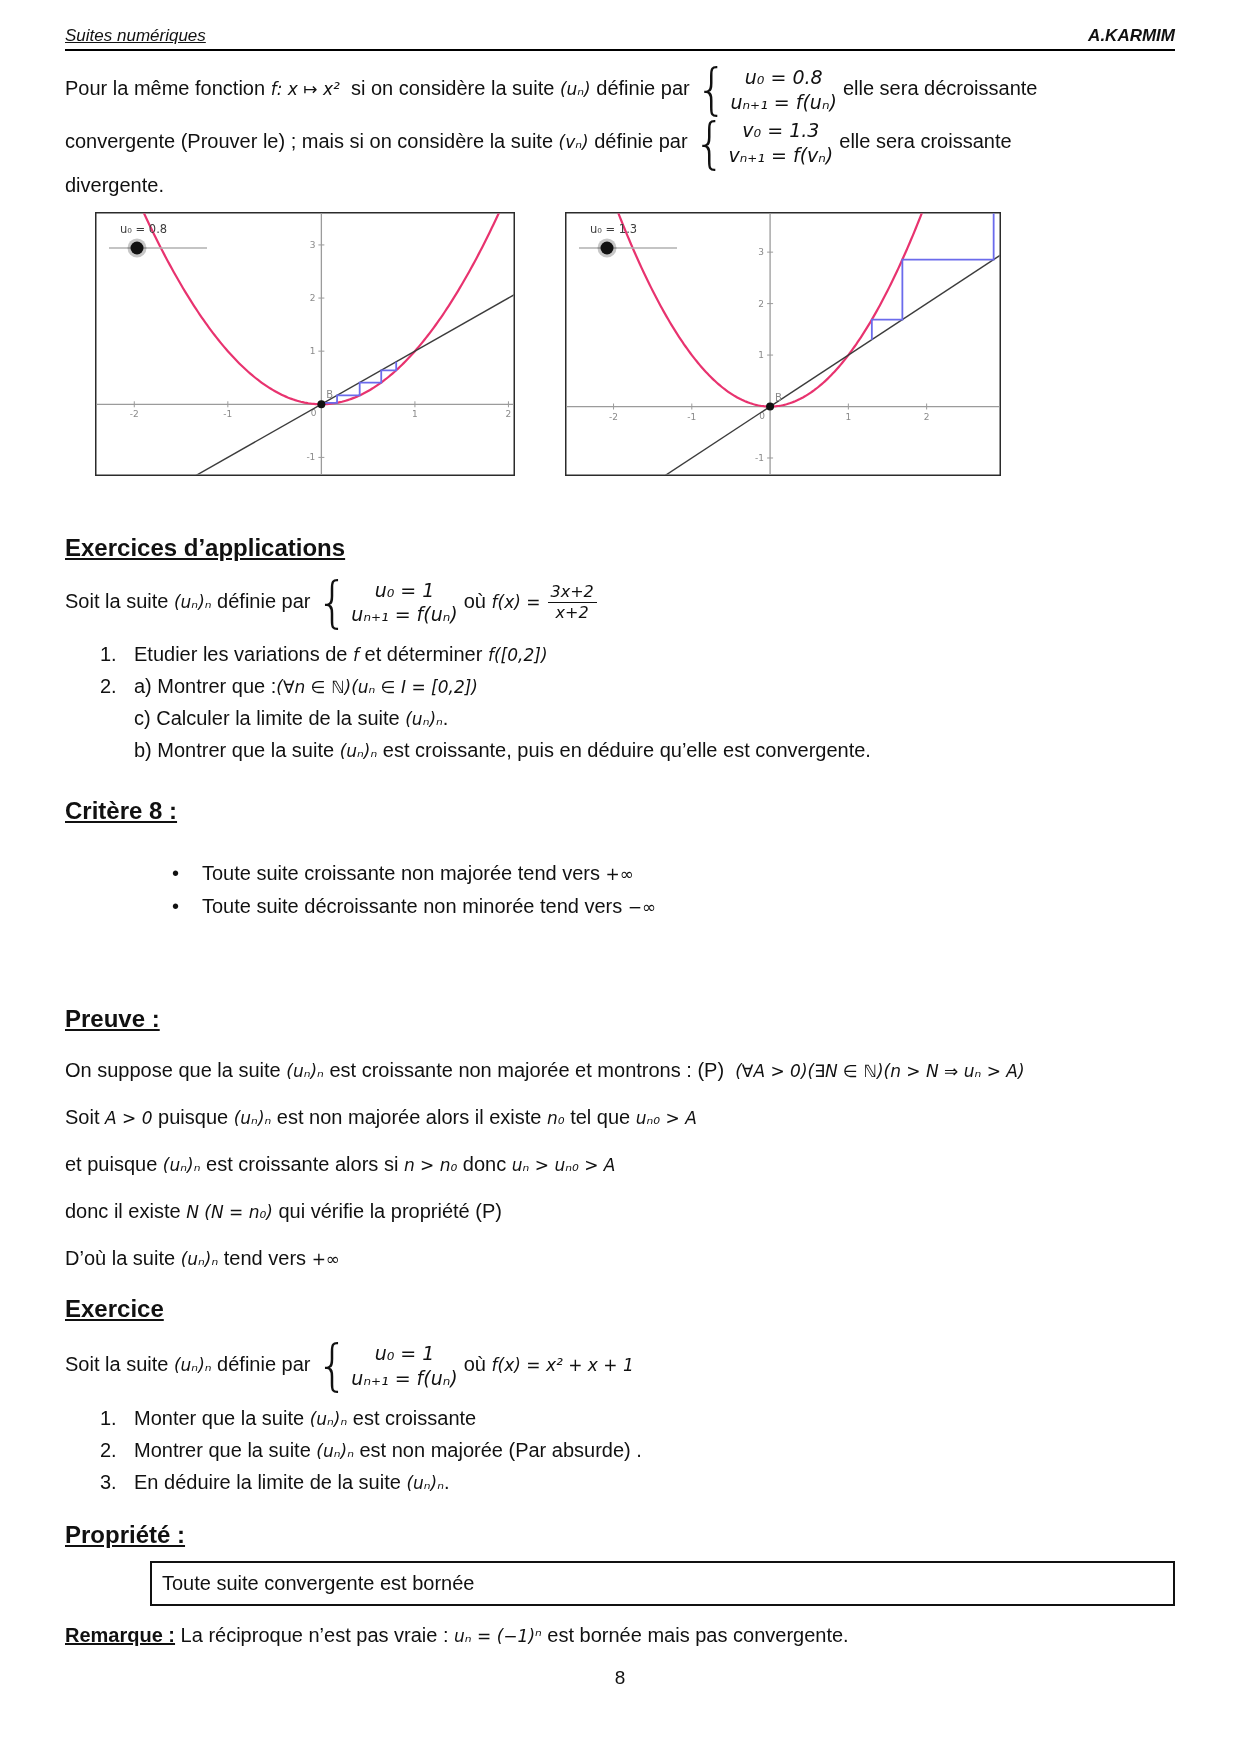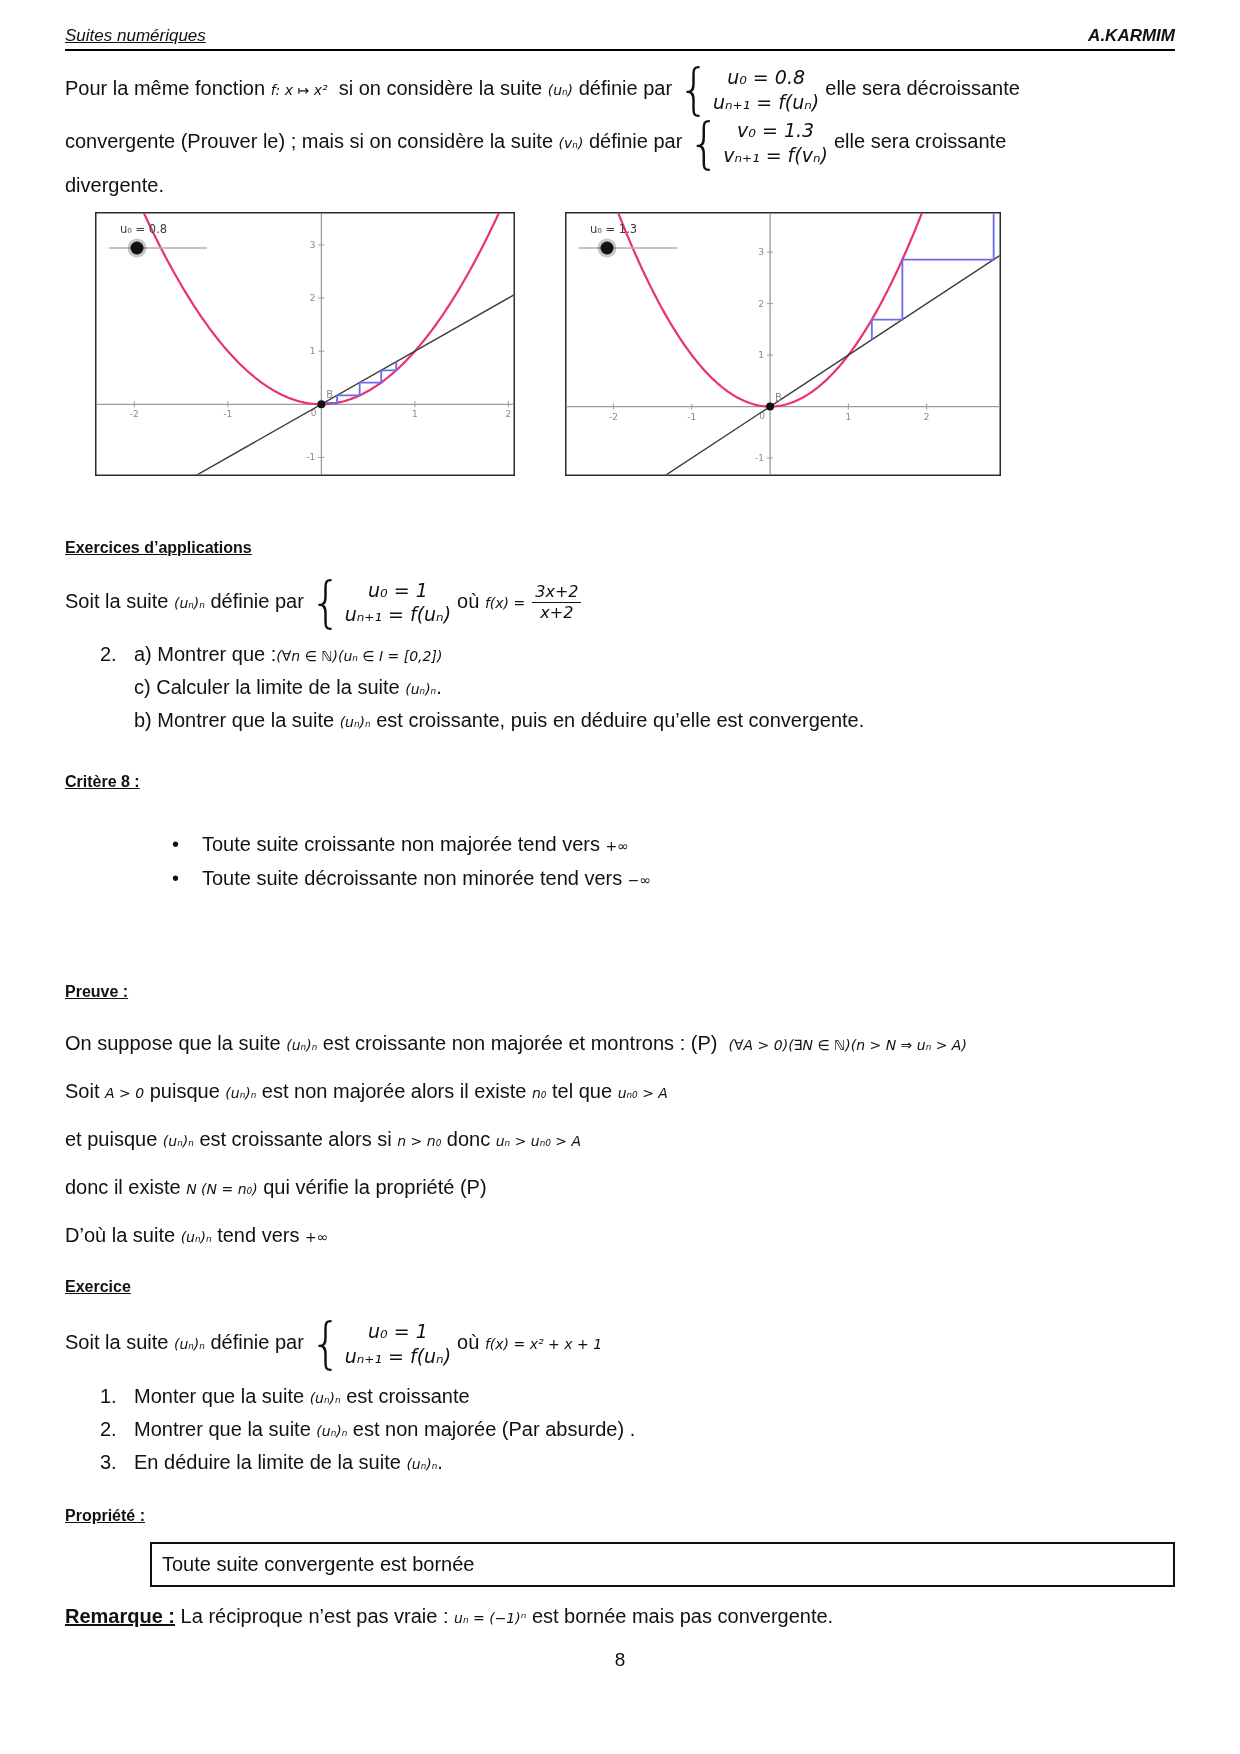--- a/index.html
+++ b/index.html
@@ -9,33 +9,33 @@
 
   
   .hdr{display:flex;justify-content:space-between;align-items:flex-end;
        border-bottom:2px solid #000;padding-bottom:3px;margin-bottom:12px;}
   .hdr-left{font-style:italic;font-size:17px;text-decoration:underline;}
   .hdr-right{font-style:italic;font-weight:bold;font-size:17px;}
 
   
   .line{font-size:20px;line-height:30px;white-space:nowrap;}
   .wrapline{font-size:20px;line-height:30px;}
-  .m{font-family:"DejaVu Sans",sans-serif;font-style:italic;font-size:14px;}
+  .m{font-family:"DejaVu Sans",sans-serif;font-style:italic;font-size:17px;}
   .sys{display:inline-flex;align-items:center;vertical-align:middle;margin:2px 6px;}
   .brace{font-family:"DejaVu Sans",sans-serif;font-size:50px;font-weight:300;
          line-height:0.9;transform:scaleY(1.12);margin-right:3px;}
   .syscol{display:inline-flex;flex-direction:column;align-items:center;line-height:1.3;}
   .sysrow{font-size:19px;}
   .frac{display:inline-flex;flex-direction:column;align-items:center;vertical-align:middle;
         line-height:1.15;font-size:16px;margin-left:7px;}
   .fnum{border-bottom:1.6px solid #111;padding:0 3px 1px 3px;}
   .fden{padding-top:1px;}
 
   
-  .h{font-size:16px;font-weight:bold;text-decoration:underline;line-height:28px;}
+  .h{font-size:24px;font-weight:bold;text-decoration:underline;line-height:28px;}
 
   
   .figs{display:flex;gap:50px;margin:12px 0 0 30px;}
   .figbox{line-height:0;}
   svg{display:block;}
 
   
   .oli{font-size:20px;line-height:31px;margin-left:35px;}
   .oli .num{display:inline-block;width:34px;}
   .sub{font-size:20px;line-height:31px;margin-left:69px;}
@@ -161,20 +161,23 @@
           <span class="sysrow m">u₀ = 1</span>
           <span class="sysrow m">uₙ₊₁ = f(uₙ)</span>
         </span>
       </span><span class="t">où </span><span class="m">f(x) =</span><span class="frac m">
         <span class="fnum">3x+2</span>
         <span class="fden">x+2</span>
       </span></div>
 
   <div style="margin-top:10px;">
     <div class="oli">
+      <span class="num">1.</span><span><span class="t">Etudier les variations de </span><span class="m">f</span><span class="t"> et déterminer </span><span class="m">f([0,2])</span></span>
+    </div>
+    <div class="oli">
       <span class="num">2.</span><span><span class="t">a) Montrer que :</span><span class="m">(∀n ∈ ℕ)(uₙ ∈ I = [0,2])</span></span>
     </div>
     <div class="sub"><span class="t">c) Calculer la limite de la suite </span><span class="m">(uₙ)ₙ</span><span class="t">.</span></div>
     <div class="sub"><span class="t">b) Montrer que la suite </span><span class="m">(uₙ)ₙ</span><span class="t"> est croissante, puis en déduire qu’elle est convergente.</span></div>
   </div>
 
   <div class="h" style="margin-top:30px;">Critère 8 :</div>
 
   <div style="margin-top:32px;">
     <div class="bullet">

